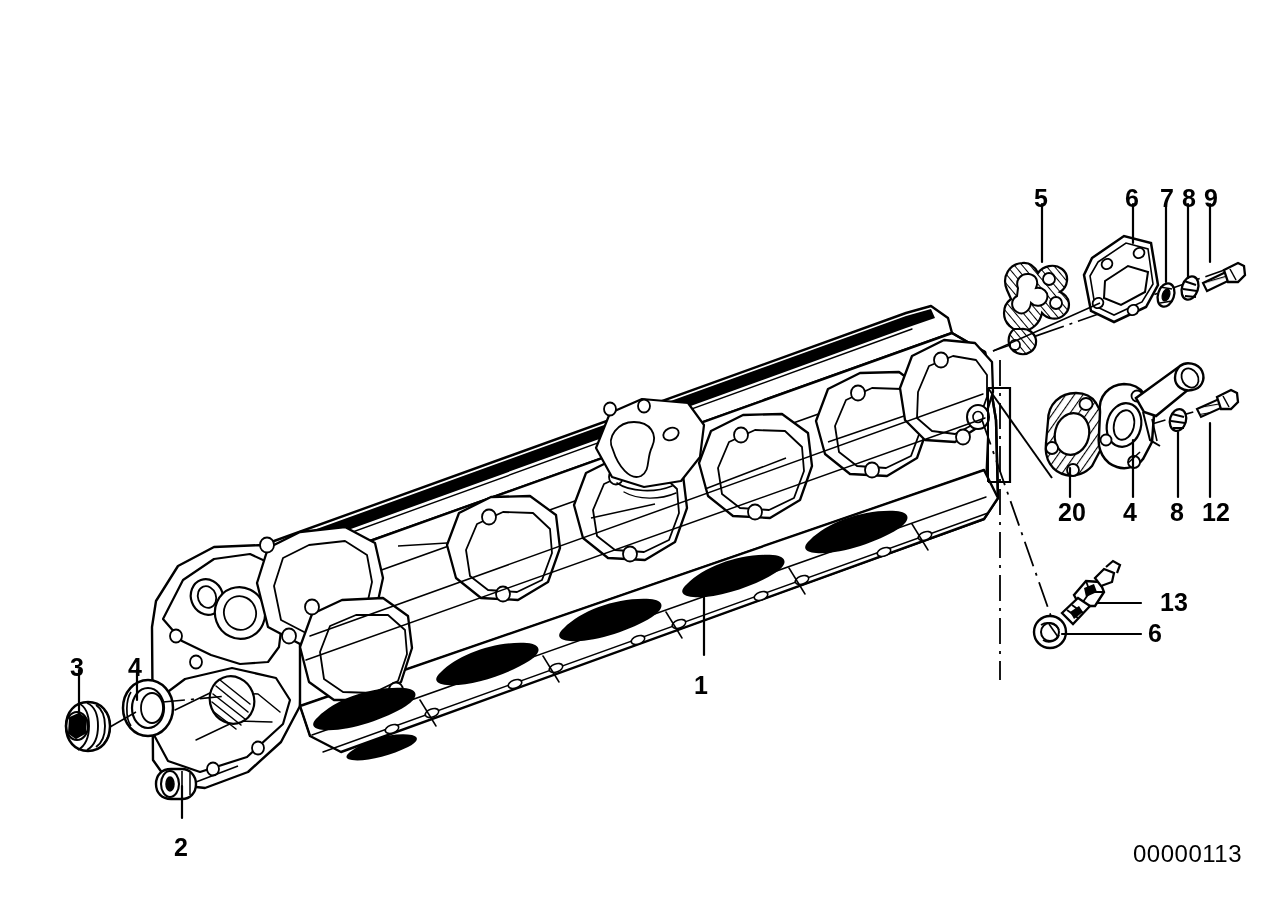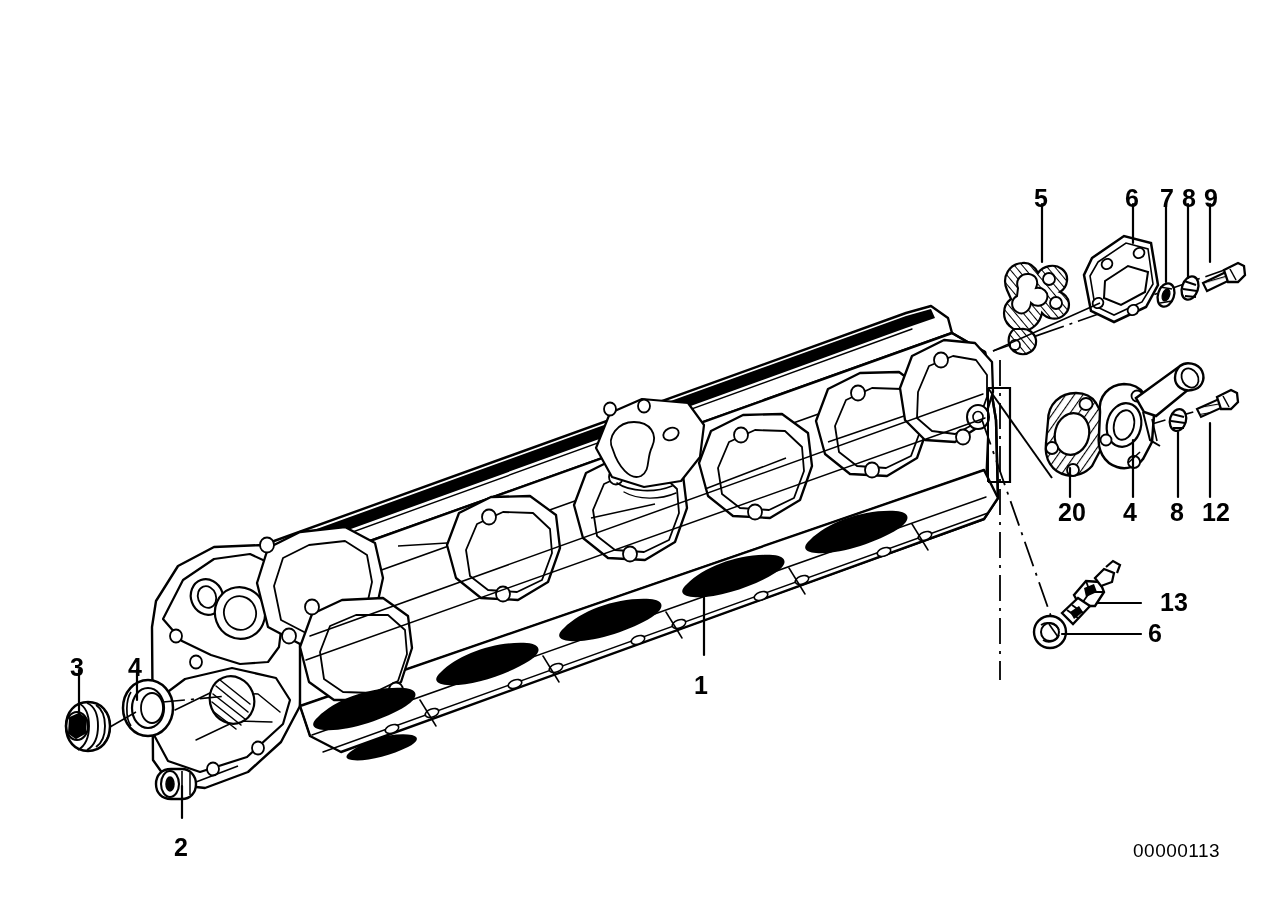--- a/index.html
+++ b/index.html
@@ -31,21 +31,21 @@
     color: #000000;
     line-height: 1;
     white-space: nowrap;
     user-select: none;
   }
   #diagram-id {
     position: absolute;
     left: 1133px;
     top: 840px;
     font-family: "Liberation Sans", sans-serif;
-    font-size: 19px;
+    font-size: 24px;
     font-weight: normal;
     letter-spacing: 0.5px;
     color: #000000;
   }
 </style>
 </head>
 <body>
 
 <div id="page">
 

